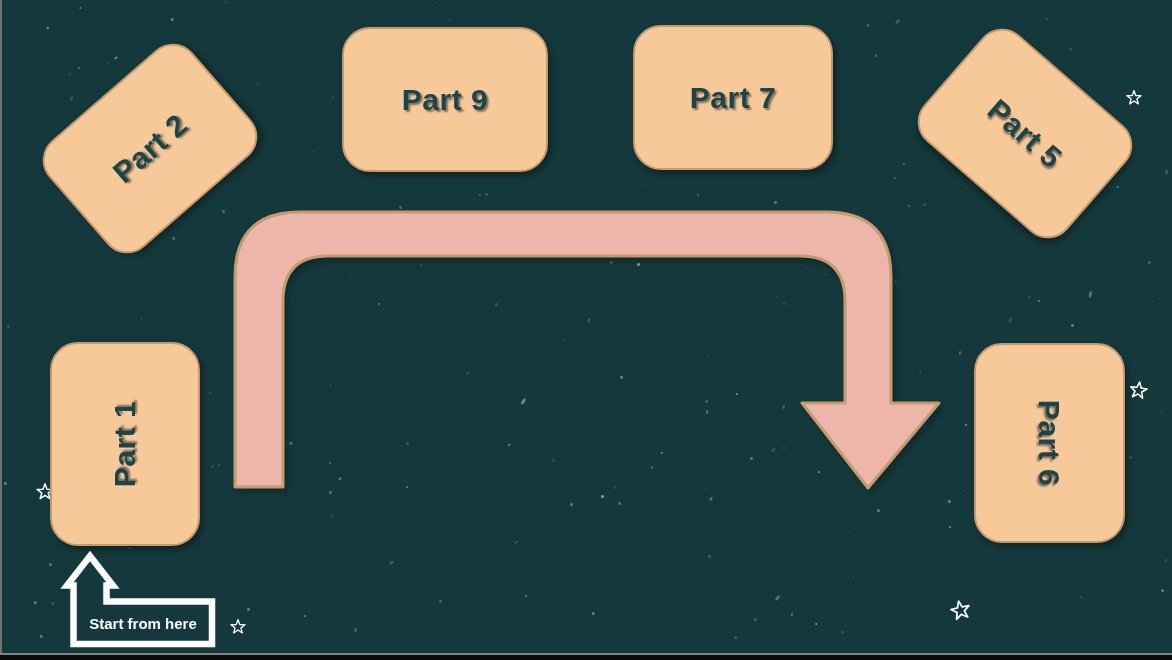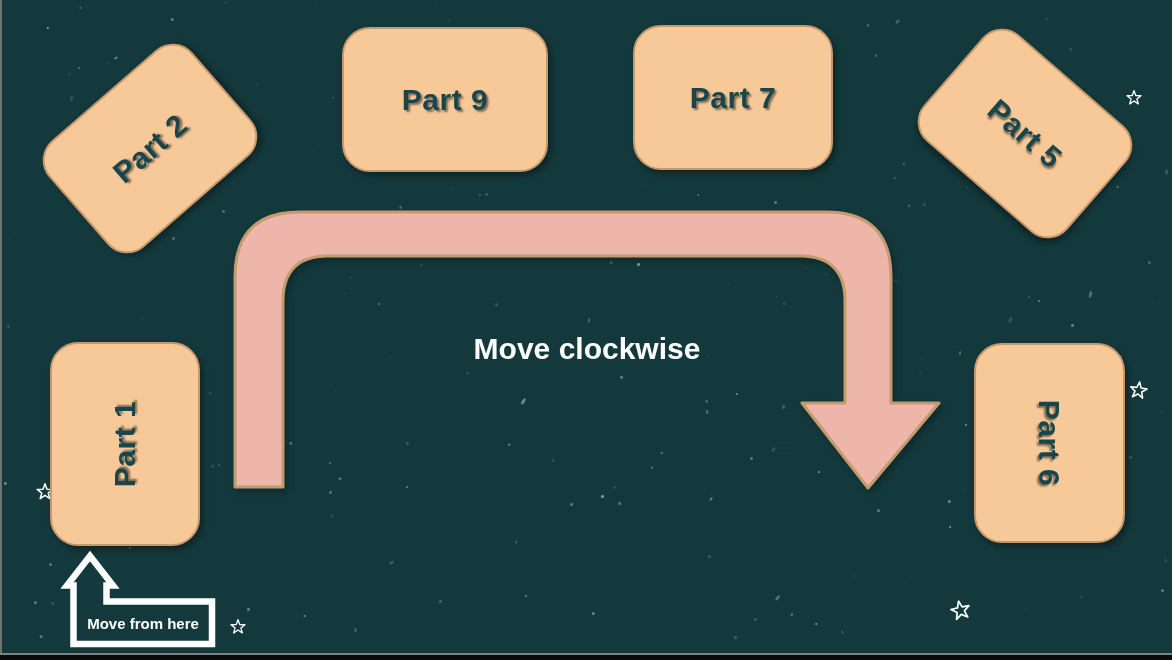--- a/index.html
+++ b/index.html
@@ -278,23 +278,22 @@
   <div class="part-box p4">
     <span class="part-label">Part 7</span>
   </div>
   <div class="part-box p5">
     <span class="part-label">Part 5</span>
   </div>
   <div class="part-box p6">
     <span class="part-label">Part 6</span>
   </div>
 
-  <div class="flow-label">Move clockwise</div>
 
   <svg class="start-svg" width="1172" height="660" viewBox="0 0 1172 660">
     <path class="start-path" d="M90,556 L113,585.5 L106.5,585.5 L106.5,601.5 L212,601.5 L212,644 L73.5,644 L73.5,585.5 L67,585.5 Z"></path>
   </svg>
-  <div class="start-label">Move from here</div>
+  <div class="start-label">Start from here</div>
 
   <div class="edge-left"></div>
   <div class="edge-bottom"></div>
 
 </div>
 
 </body></html>

